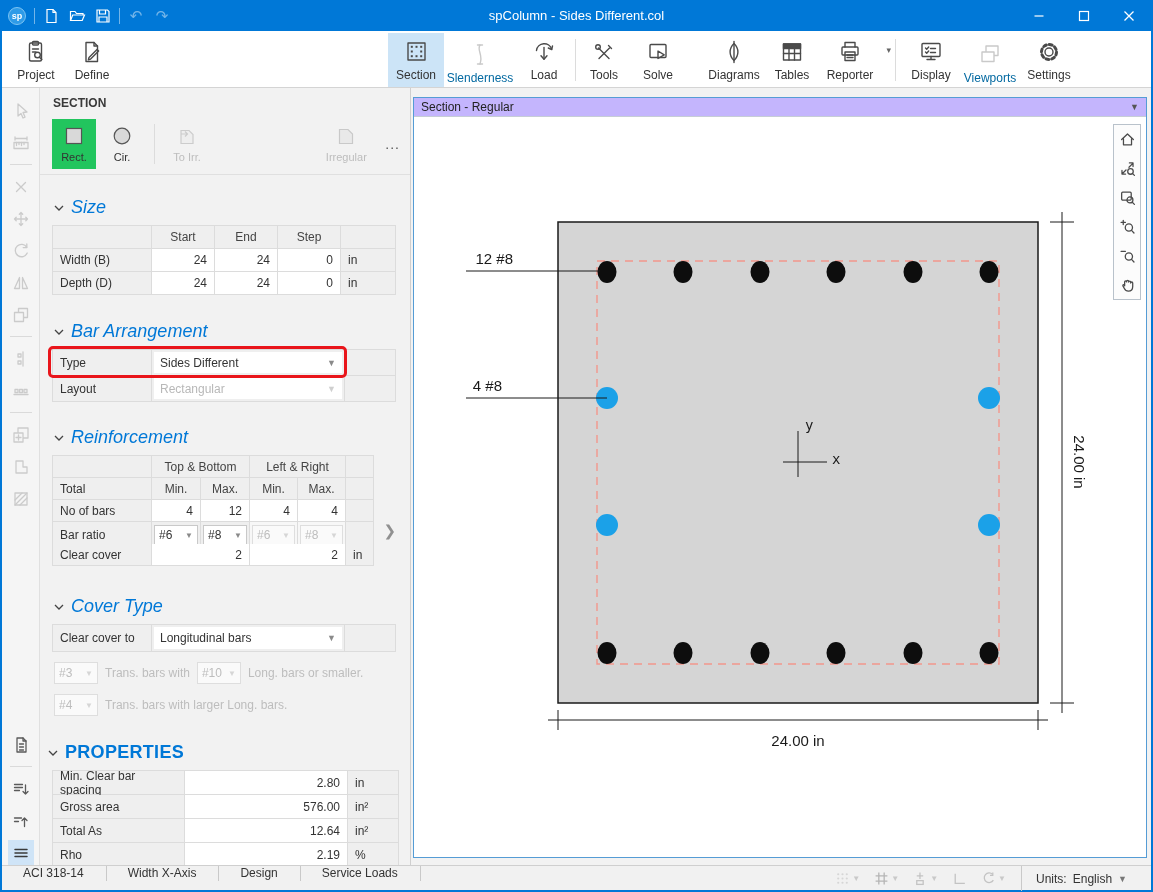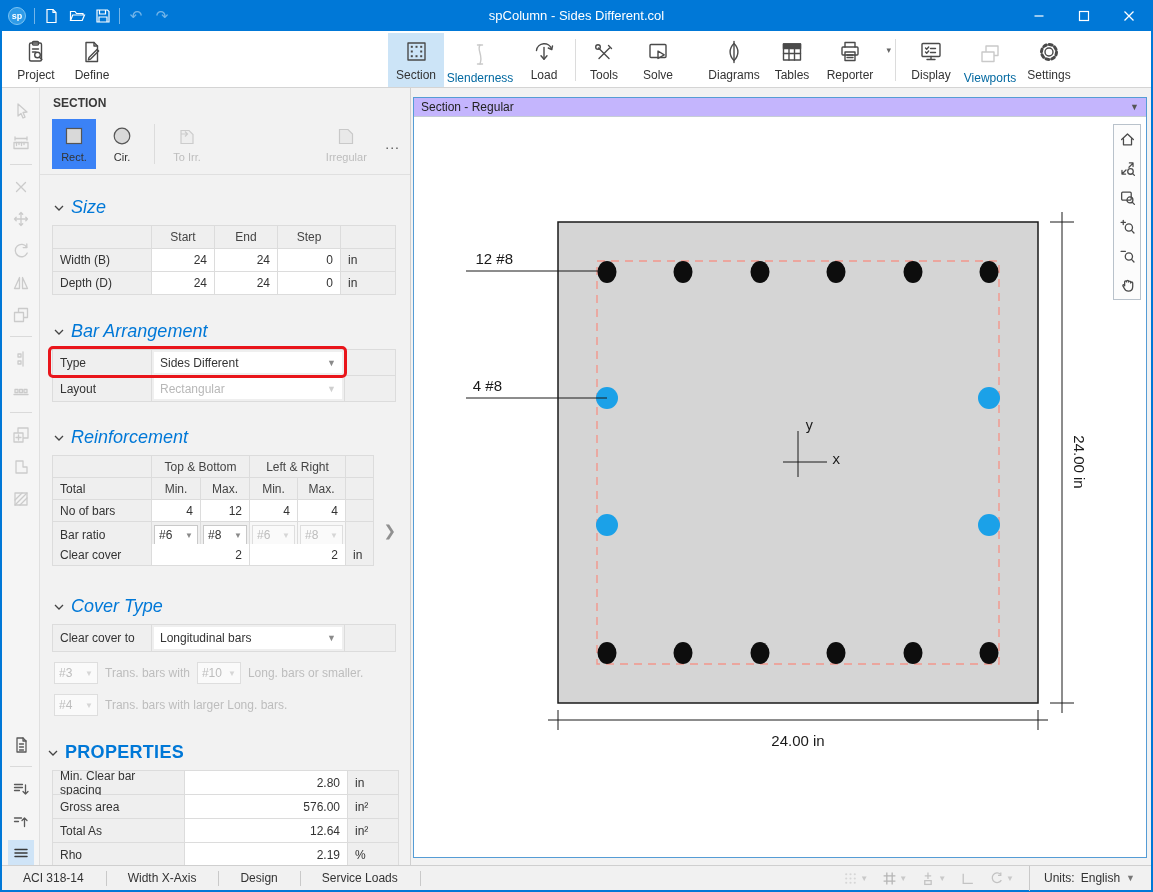--- a/index.html
+++ b/index.html
@@ -46,21 +46,21 @@
   .ebtn.sel { background:#cfe4f7; }
   .ediv { width:22px; height:1px; background:#dadada; flex:none; margin:2px 0; }
   .e-stroke { stroke:#cbcbcb; fill:none; stroke-width:1.3; stroke-linecap:round; stroke-linejoin:round; }
   .e-dark { stroke:#5a5a5a; }
 
   
   .leftpanel { width:371px; flex:none; background:#f2f2f2; border-right:1px solid #cfcfcf; display:flex; flex-direction:column; overflow:hidden; }
   .panel-title { height:30px; display:flex; align-items:center; padding-left:13px; font-weight:bold; font-size:12px; color:#3a3a3a; flex:none; }
   .shape-toolbar { height:57px; border-bottom:1px solid #e0e0e0; display:flex; align-items:center; padding:0 10px 4px 12px; gap:4px; flex:none; }
   .sbtn { width:44px; height:50px; display:flex; flex-direction:column; align-items:center; justify-content:center; gap:4px; font-size:11px; color:#333; }
-  .sbtn.sel { background:#3b82f6; }
+  .sbtn.sel { background:#22c55e; }
   .sbtn.dis { color:#bdbdbd; }
   .ssep { width:1px; height:40px; background:#dcdcdc; margin:0 6px; }
   .more-dots { font-size:14px; color:#555; letter-spacing:1px; margin-left:6px; }
 
   .panel-scroll { flex:1; padding:0 0 0 12px; overflow:hidden; }
   .sec-head { display:flex; align-items:center; gap:7px; margin:22px 0 7px 2px; }
   .sec-head .cap { color:#0078d7; font-size:18px; font-style:italic; }
   .sec-head.props .cap { font-style:normal; font-weight:bold; letter-spacing:.3px; }
   .chevron-s { flex:none; }
 
@@ -98,28 +98,28 @@
   .canvas-wrap { flex:1; padding:9px 5px 7px 2px; min-width:0; display:flex; }
   .viewport { flex:1; border:1px solid #559cd5; background:#fff; display:flex; flex-direction:column; position:relative; }
   .vp-header { height:19px; background:#c4b5fd; border-bottom:1px solid #c6cdd6; display:flex; align-items:center; padding:0 7px; font-size:12px; color:#222; flex:none; }
   .vp-header .arrow { margin-left:auto; color:#555; font-size:9px; }
   .vp-canvas { flex:1; position:relative; overflow:hidden; }
   .vp-toolbar { position:absolute; top:7px; right:5px; width:28px; border:1px solid #b9c2cb; background:#fcfcfc; display:flex; flex-direction:column; }
   .vbtn { height:29px; display:flex; align-items:center; justify-content:center; }
   .v-stroke { stroke:#4a4a4a; fill:none; stroke-width:1.2; stroke-linecap:round; stroke-linejoin:round; }
 
   
-  .statusbar { height:25px; flex:none; background:#f1f1f1; border-top:1px solid #cfcfcf; display:flex; align-items:center; font-size:12px; color:#333; }
+  .statusbar { height:25px; flex:none; background:#f1f1f1; border-top:1px solid #cfcfcf; display:flex; font-size:12px; color:#333; }
   .st-item { padding:0 22px 0 21px; }
   .st-sep { width:1px; height:15px; background:#c9c9c9; }
   .st-icons { margin-left:auto; display:flex; align-items:center; gap:4px; padding-right:10px; }
   .st-ic { display:flex; align-items:center; gap:2px; padding:0 5px; }
   .st-ic .arrow { color:#c9c9c9; font-size:8px; }
   .s-stroke { stroke:#c3c3c3; fill:none; stroke-width:1.2; }
-  .units { display:flex; align-items:center; gap:6px; padding:0 16px 0 14px; border-left:1px solid #c9c9c9; height:25px; }
+  .units { display:flex; align-items:center; gap:6px; padding:0 24px 0 14px; border-left:1px solid #c9c9c9; height:25px; }
   .units .arrow { color:#777; font-size:9px; }
 </style>
 </head>
 <body>
 
 <div class="window">
 
   <div class="titlebar">
     <div class="splogo">sp</div>
     <div class="qat">

